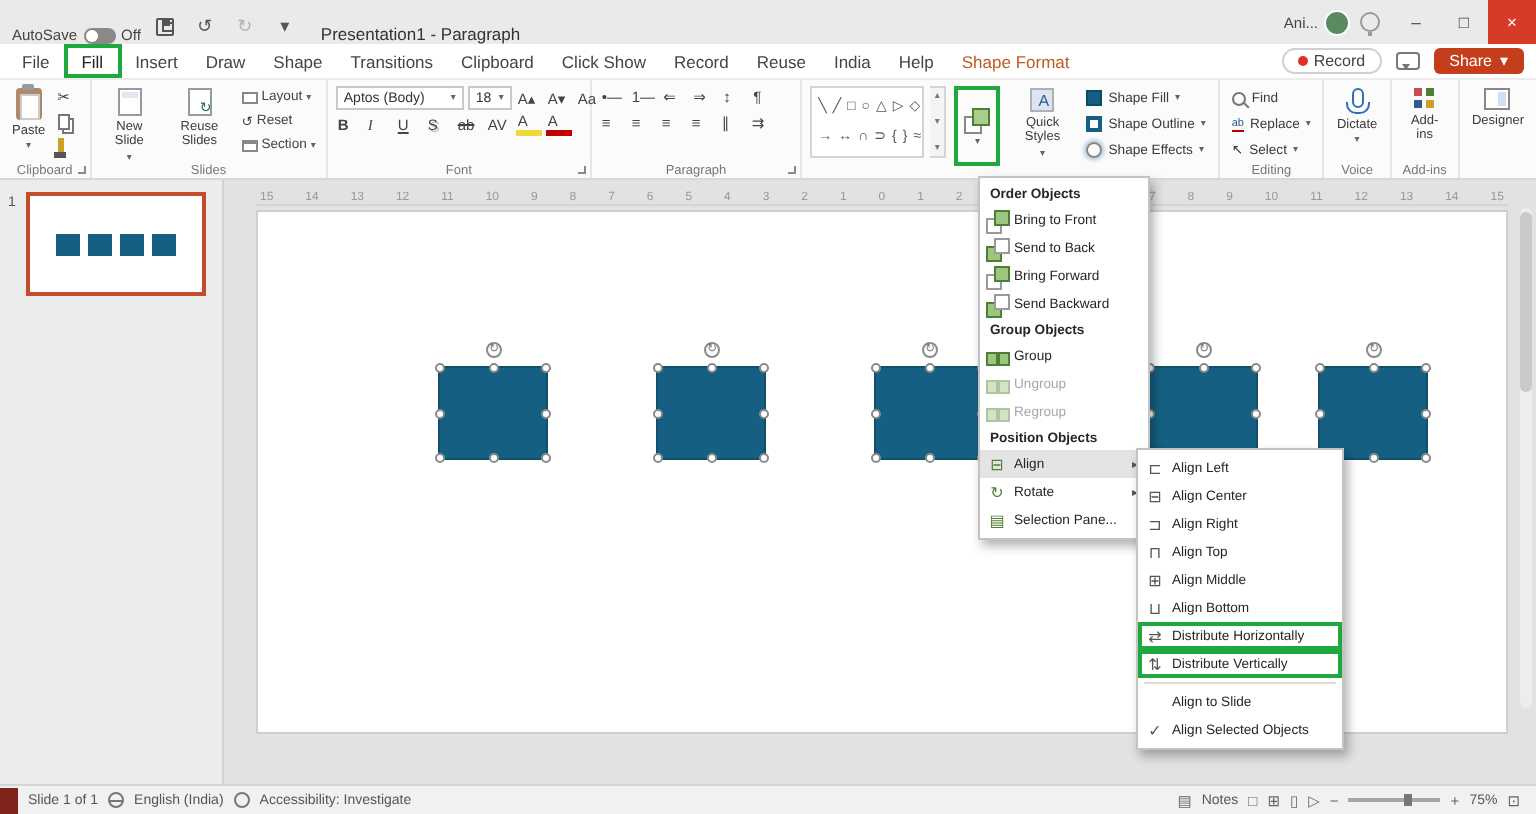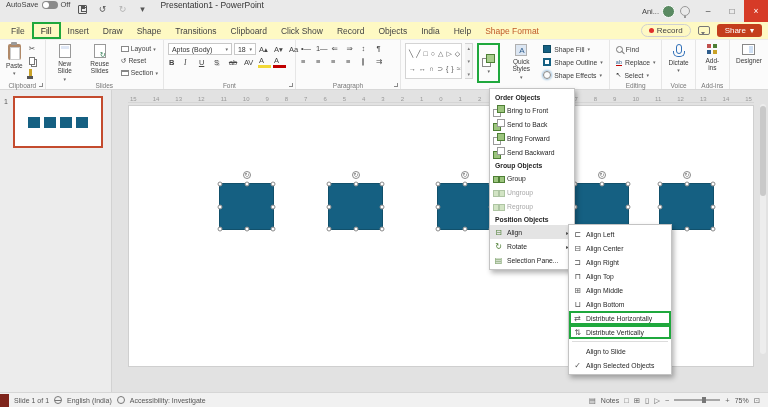--- a/index.html
+++ b/index.html
@@ -1,21 +1,21 @@
 <!DOCTYPE html>
 <html><head>
 <meta charset="utf-8">
 <style>
   *{margin:0;padding:0;box-sizing:border-box}
   button{background:none;border:none;font:inherit;color:inherit;cursor:default}
   html,body{width:768px;height:407px;overflow:hidden}
   body{font-family:"Liberation Sans","DejaVu Sans",sans-serif;color:#333;background:#e4e4e4;position:relative;font-size:9px}
 
   
-  .titlebar{position:absolute;top:0;left:0;right:0;height:22px;background:#eaeaea;display:flex;align-items:flex-start;gap:4px;padding-left:6px;z-index:20}
+  .titlebar{position:absolute;top:0;left:0;right:0;height:22px;background:#eaeaea;display:flex;align-items:flex-end;gap:4px;padding-left:6px;z-index:20}
   .autosave{display:flex;align-items:center;gap:3px;font-size:7.5px;color:#444}
   .toggle{width:16px;height:8px;border-radius:4px;background:#8a8a8a;position:relative;display:inline-block}
   .knob{position:absolute;left:1px;top:1px;width:6px;height:6px;border-radius:50%;background:#fff}
   .tbtn{width:16px;height:18px;font-size:9px;color:#555;display:flex;align-items:center;justify-content:center}
   .tbtn.dis{color:#b3b3b3}
   .save-ic{width:9px;height:9px;border:1px solid #555;border-radius:1px;position:relative;display:inline-block}
   .save-ic::before{content:"";position:absolute;top:0;left:2px;width:4px;height:3px;background:#555}
   .save-ic::after{content:"";position:absolute;bottom:1px;left:2px;width:4px;height:3px;border:1px solid #555}
   .doc-title{font-size:8.5px;color:#333;margin-left:6px;white-space:nowrap}
   .searchbox{position:absolute;left:287px;top:3px;width:196px;height:16px;background:#fff;border:1px solid #c9c9c9;border-radius:3px;display:flex;align-items:center;gap:5px;padding:0 7px;color:#666;font-size:8px}
@@ -23,21 +23,21 @@
   .mag::after{content:"";position:absolute;width:4px;height:1px;background:#777;transform:rotate(45deg);right:-3px;bottom:-1px}
   .tb-right{position:absolute;right:0;top:0;height:22px;display:flex;align-items:center}
   .user-label{font-size:7.5px;margin-right:3px;color:#444}
   .avatar{width:13px;height:13px;border-radius:50%;background:#5a8a62;border:1px solid #fff;margin-right:5px}
   .bulb{width:10px;height:10px;border:1px solid #999;border-radius:50%;margin-right:6px;position:relative}
   .bulb::after{content:"";position:absolute;left:3px;bottom:-3px;width:2px;height:2px;background:#999}
   .winbtn{width:24px;height:22px;font-size:8.5px;display:flex;align-items:center;justify-content:center;color:#444}
   .winbtn.close{background:#d63b27;color:#fff}
 
   
-  .tabrow{position:absolute;top:22px;left:0;right:0;height:18px;background:#fef9c3;display:flex;align-items:center;padding-left:4px;z-index:19;border-bottom:1px solid #ececec}
+  .tabrow{position:absolute;top:22px;left:0;right:0;height:18px;background:#ffffff;display:flex;align-items:center;padding-left:4px;z-index:19;border-bottom:1px solid #ececec}
   .tabs{display:flex;align-items:center;height:100%}
   .tab{padding:0 7px;font-size:8.5px;color:#444;height:100%;display:flex;align-items:center;white-space:nowrap}
   .tab.boxed{border:2px solid #1fa83d;color:#222}
   .tab.ctx{color:#c05a28}
   .tabrow-right{margin-left:auto;display:flex;align-items:center;gap:7px;padding-right:6px}
   .record-pill{display:flex;align-items:center;gap:3px;border:1px solid #d0d0d0;border-radius:9px;padding:1px 7px;font-size:8px;color:#444}
   .rec-dot{width:5px;height:5px;border-radius:50%;background:#e0302a}
   .comment-ic{width:12px;height:9px;border:1px solid #777;border-radius:2px;position:relative}
   .comment-ic::after{content:"";position:absolute;left:2px;bottom:-4px;border:3px solid transparent;border-top-color:#777;border-left-width:2px;border-right-width:2px}
   .share-btn{background:#c43e1c;color:#fff;border-radius:3px;padding:2px 8px;font-size:8px;display:flex;gap:4px;align-items:center}
@@ -154,21 +154,21 @@
           <span class="knob"></span>
         </span>
       <span>Off</span>
     </div>
     <button class="tbtn">
         <span class="save-ic"></span>
       </button>
     <button class="tbtn">↺</button>
     <button class="tbtn dis">↻</button>
     <button class="tbtn">▾</button>
-    <span class="doc-title">Presentation1 - PowerPoint</span>
+    <span class="doc-title">Presentation1 - Paragraph</span>
     <div class="tb-right">
       <span class="user-label">Ani...</span>
       <span class="avatar"></span>
       <span class="bulb"></span>
       <button class="winbtn">–</button>
       <button class="winbtn">□</button>
       <button class="winbtn close">×</button>
     </div>
   </header>
 
@@ -176,21 +176,21 @@
     <div class="tabs" id="tabs">
         <div class="tab">File</div>
         <div class="tab boxed">Fill</div>
         <div class="tab">Insert</div>
         <div class="tab">Draw</div>
         <div class="tab">Shape</div>
         <div class="tab">Transitions</div>
         <div class="tab">Clipboard</div>
         <div class="tab">Click Show</div>
         <div class="tab">Record</div>
-        <div class="tab">Objects</div>
+        <div class="tab">Reuse</div>
         <div class="tab">India</div>
         <div class="tab">Help</div>
         <div class="tab ctx">Shape Format</div>
       </div>
     <div class="tabrow-right">
       <div class="record-pill">
         <span class="rec-dot"></span>
         <span>Record</span>
       </div>
       <span class="comment-ic"></span>

